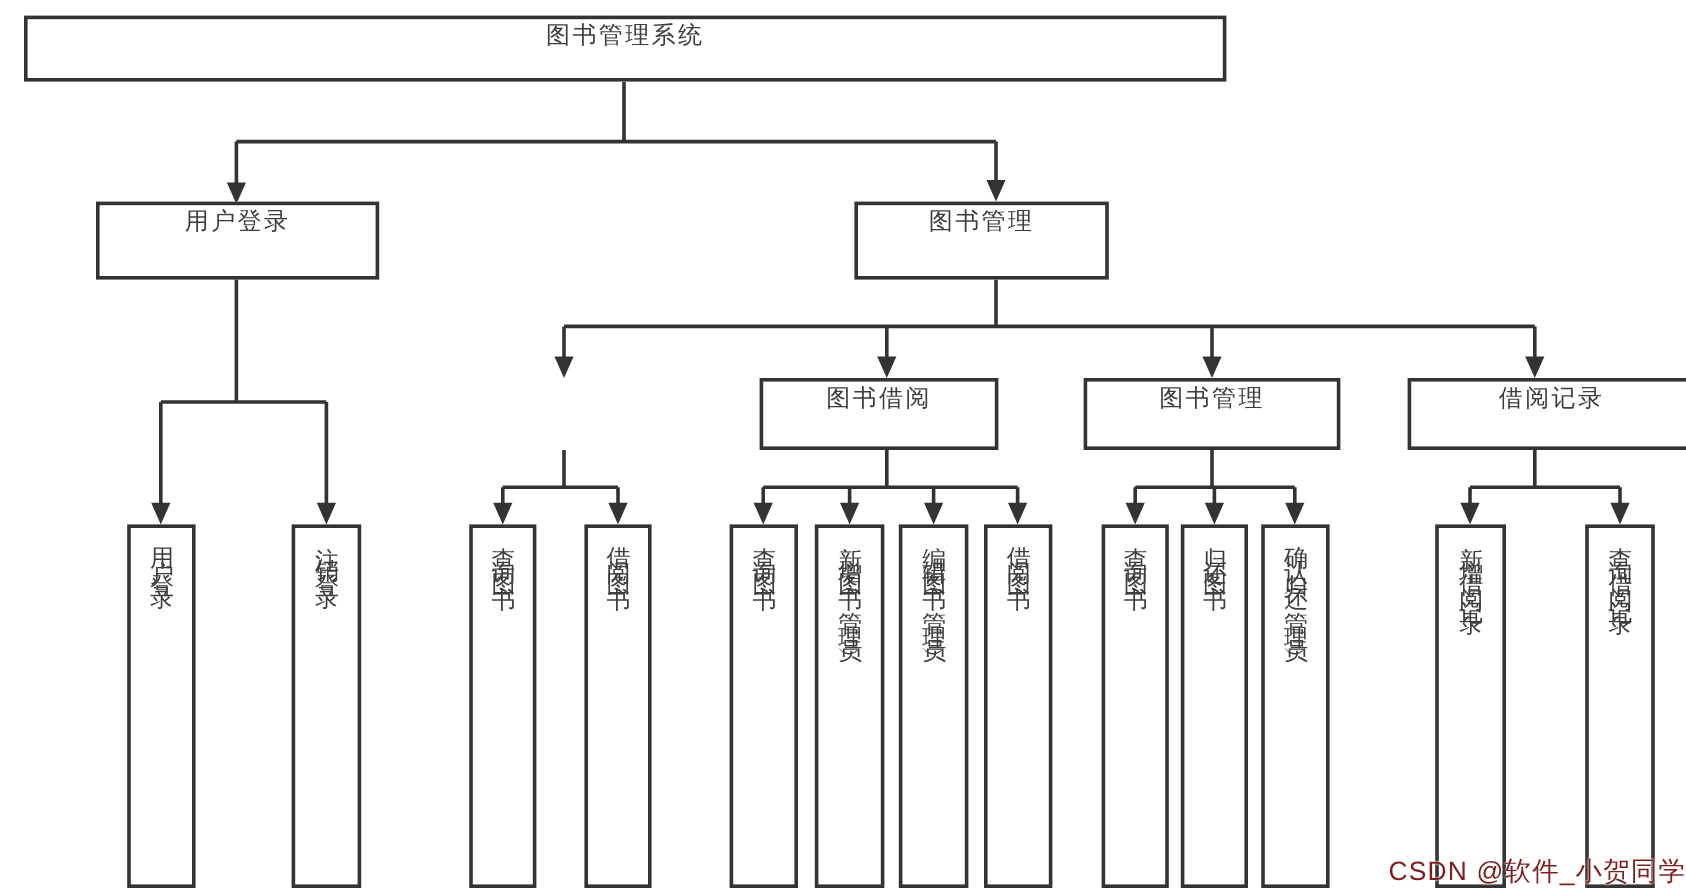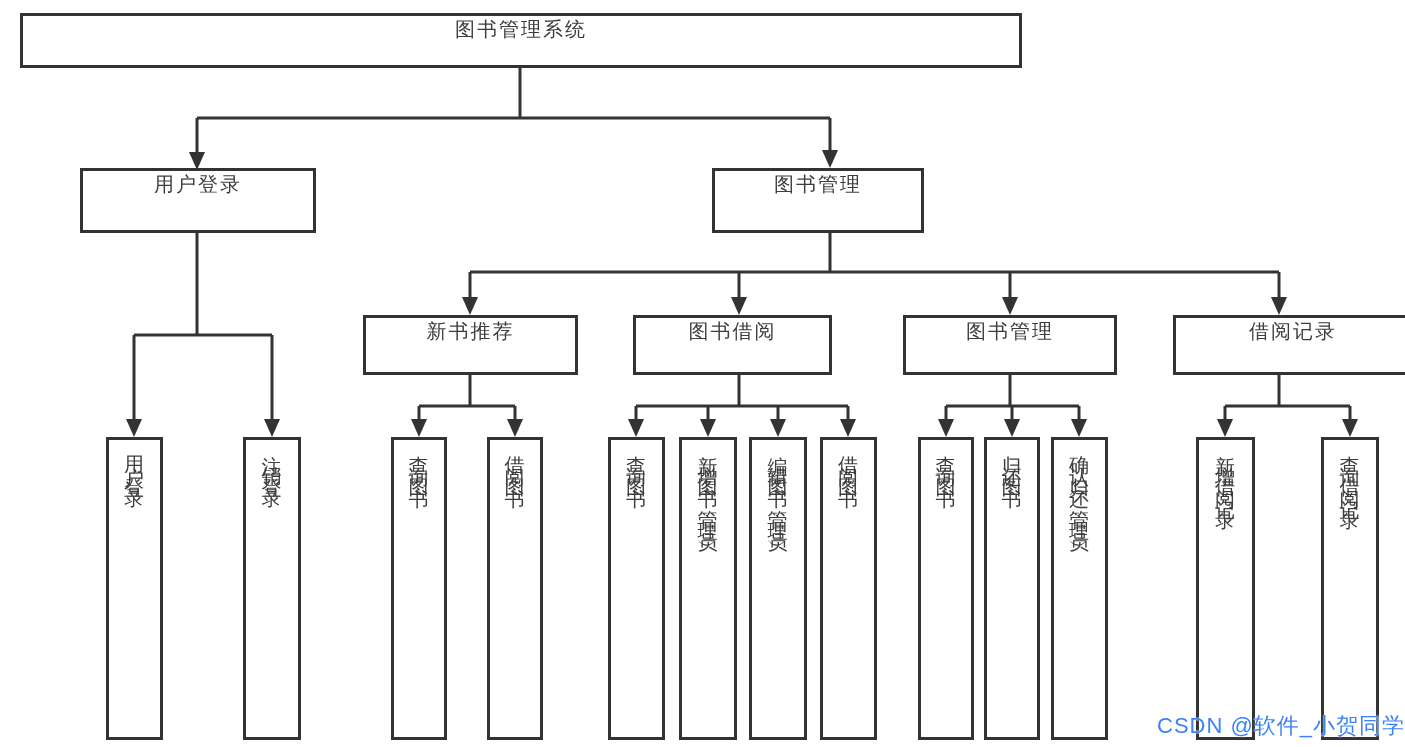--- a/index.html
+++ b/index.html
@@ -30,21 +30,21 @@
     line-height:1;
     letter-spacing:11px;
     color:#3d3d3d;
     white-space:nowrap;
   }
   .watermark{
     position:absolute;
     left:1157px;top:711px;
     font-size:22px;
     letter-spacing:1px;
-    color:#3b82f6;
+    color:#7f1d1d;
     text-shadow:0 0 2px #ffffff, 0 0 1px #ffffff;
     white-space:nowrap;
   }
 </style>
 </head>
 <body>
 
 <div class="diagram">
 
   <svg class="connector-layer" width="1405" height="747" viewBox="0 0 1405 747" xmlns="http://www.w3.org/2000/svg">
@@ -88,23 +88,20 @@
     <span>图书管理系统</span>
   </div>
 
   <div class="node h-node" style="left:80px;top:168px;width:236px;height:65px">
     <span>用户登录</span>
   </div>
   <div class="node h-node" style="left:712px;top:168px;width:212px;height:65px">
     <span>图书管理</span>
   </div>
 
-  <div class="node h-node" style="left:363px;top:315px;width:215px;height:60px">
-    <span>新书推荐</span>
-  </div>
   <div class="node h-node" style="left:633px;top:315px;width:199px;height:60px">
     <span>图书借阅</span>
   </div>
   <div class="node h-node" style="left:903px;top:315px;width:214px;height:60px">
     <span>图书管理</span>
   </div>
   <div class="node h-node" style="left:1173px;top:315px;width:240px;height:60px">
     <span>借阅记录</span>
   </div>
 

